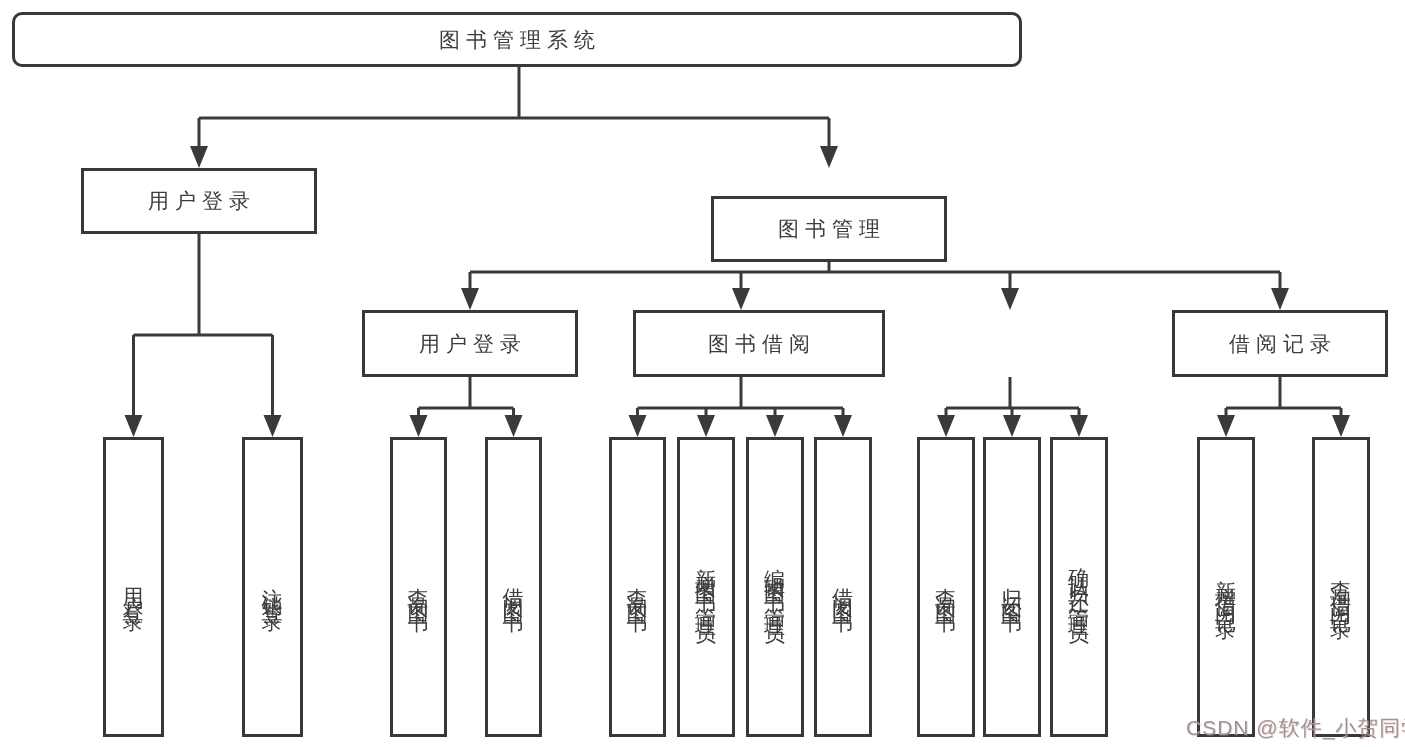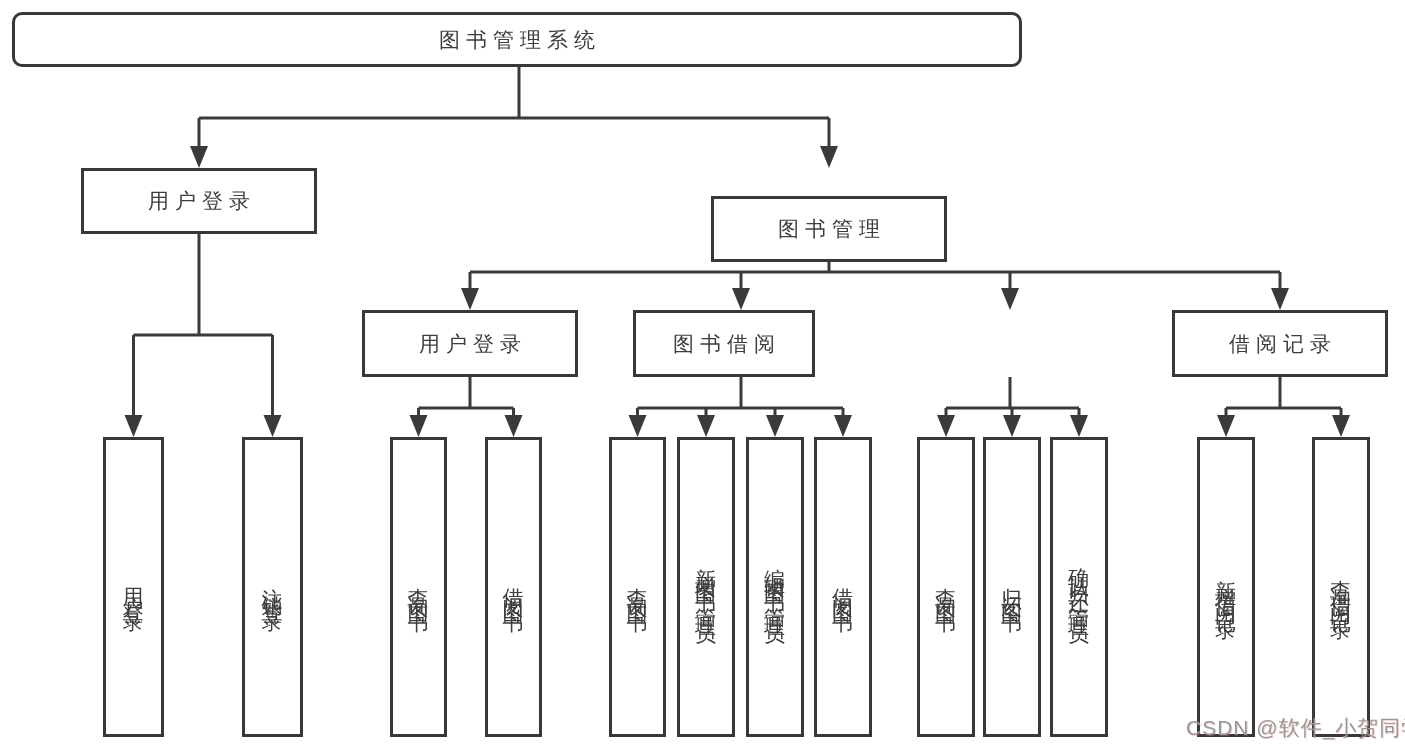--- a/index.html
+++ b/index.html
@@ -113,21 +113,21 @@
       <polygon points="1332,415 1350,415 1341,437"></polygon>
     </g>
   </svg>
 
   <div class="node" style="left:12px; top:12px; width:1010px; height:55px;border-radius:10px;">图书管理系统</div>
 
   <div class="node" style="left:81px; top:168px; width:236px; height:66px;">用户登录</div>
   <div class="node" style="left:711px; top:168px; width:236px; height:66px;margin-top:28px;">图书管理</div>
 
   <div class="node" style="left:362px; top:310px; width:216px; height:67px;">用户登录</div>
-  <div class="node" style="left:633px; top:310px; width:182px; height:67px;">图书借阅</div>
+  <div class="node" style="left:633px; top:310px; width:252px; height:67px;">图书借阅</div>
   <div class="node" style="left:1172px; top:310px; width:216px; height:67px;">借阅记录</div>
 
   <div class="leaf" style="left:103px; top:437px; width:61px; height:300px;">用户登录</div>
   <div class="leaf" style="left:242px; top:437px; width:61px; height:300px;">注销登录</div>
 
   <div class="leaf" style="left:390px; top:437px; width:57px; height:300px;">查询图书</div>
   <div class="leaf" style="left:485px; top:437px; width:57px; height:300px;">借阅图书</div>
 
   <div class="leaf" style="left:609px; top:437px; width:57px; height:300px;">查询图书</div>
   <div class="leaf" style="left:677px; top:437px; width:58px; height:300px;">新增图书（管理员）</div>

